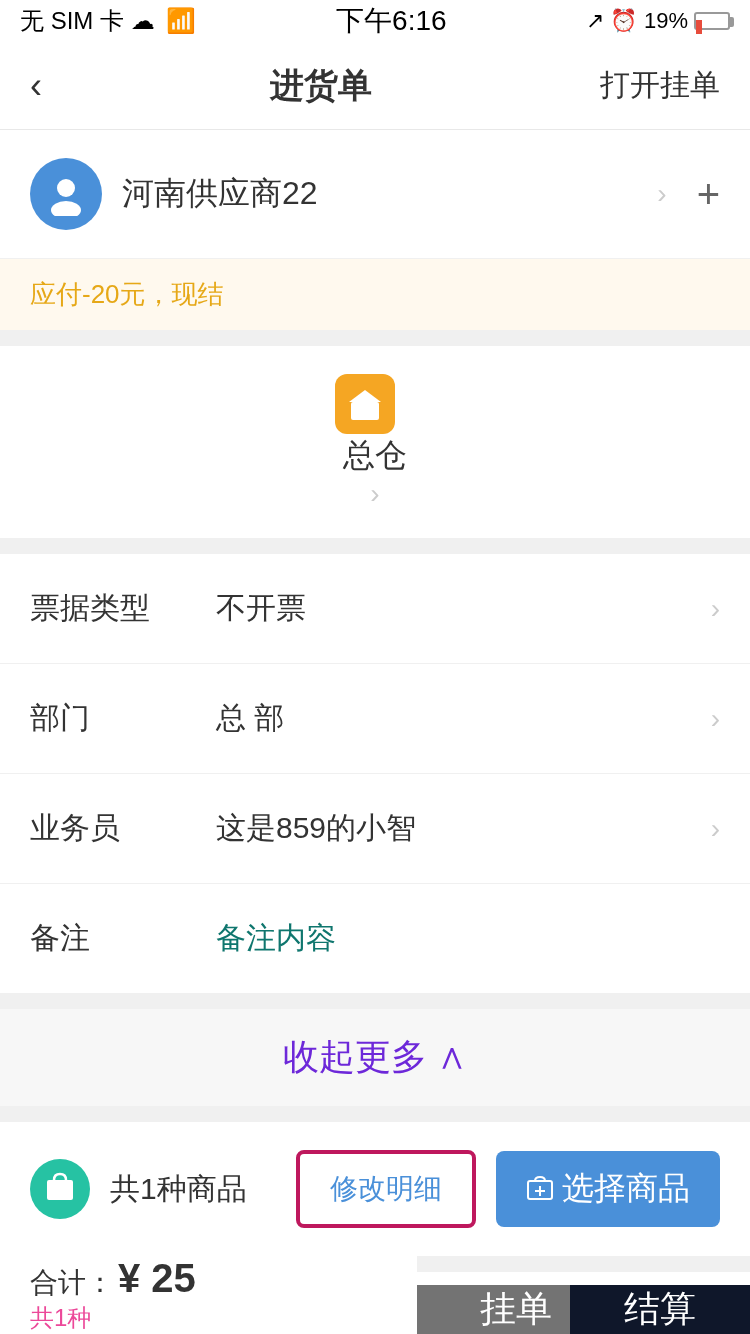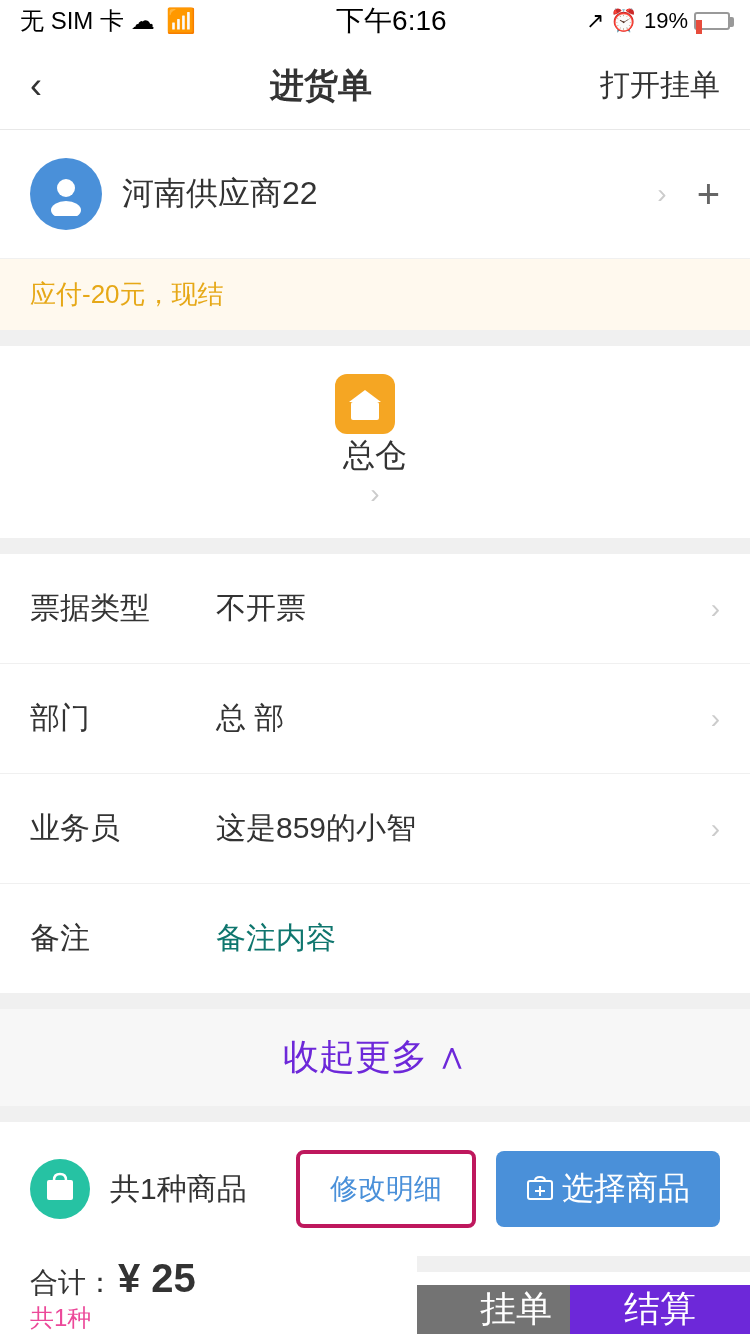--- a/index.html
+++ b/index.html
@@ -217,21 +217,21 @@
       color: #fff;
       font-size: 36px;
       display: flex;
       align-items: center;
       justify-content: center;
       cursor: pointer;
       padding-left: 45px;
     }
     .btn-settle {
       width: 180px;
-      background: #6d28d9;
+      background: #0f172a;
       color: #fff;
       font-size: 36px;
       display: flex;
       align-items: center;
       justify-content: center;
       cursor: pointer;
     }
   </style>
 </head>
 <body>

